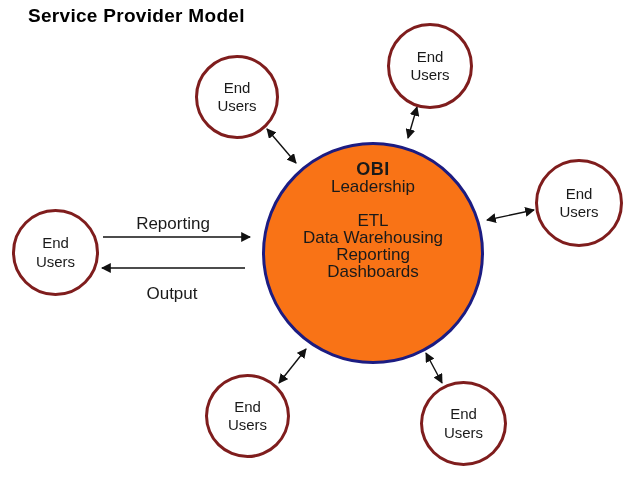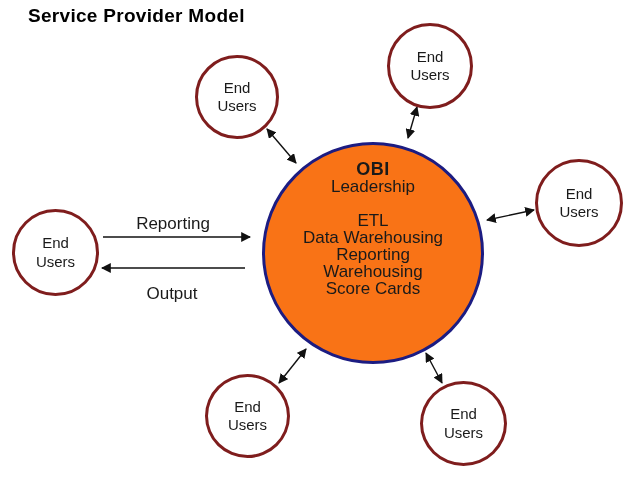--- a/index.html
+++ b/index.html
@@ -76,22 +76,21 @@
     <div class="obi-title">OBI</div>
     <div class="obi-group g1">
       <span>Leadership</span>
     </div>
     <div class="obi-group g2">
       <span>ETL</span>
       <span>Data Warehousing</span>
     </div>
     <div class="obi-group g3">
       <span>Reporting</span>
-      <span>Warehousing</span>
-      <span>Score Cards</span>
+      <span>Dashboards</span>
     </div>
   </div>
 
   <div class="eu eu-top-left">
     <span class="lbl">End Users</span>
   </div>
   <div class="eu eu-top-right">
     <span class="lbl">End Users</span>
   </div>
   <div class="eu eu-right">

